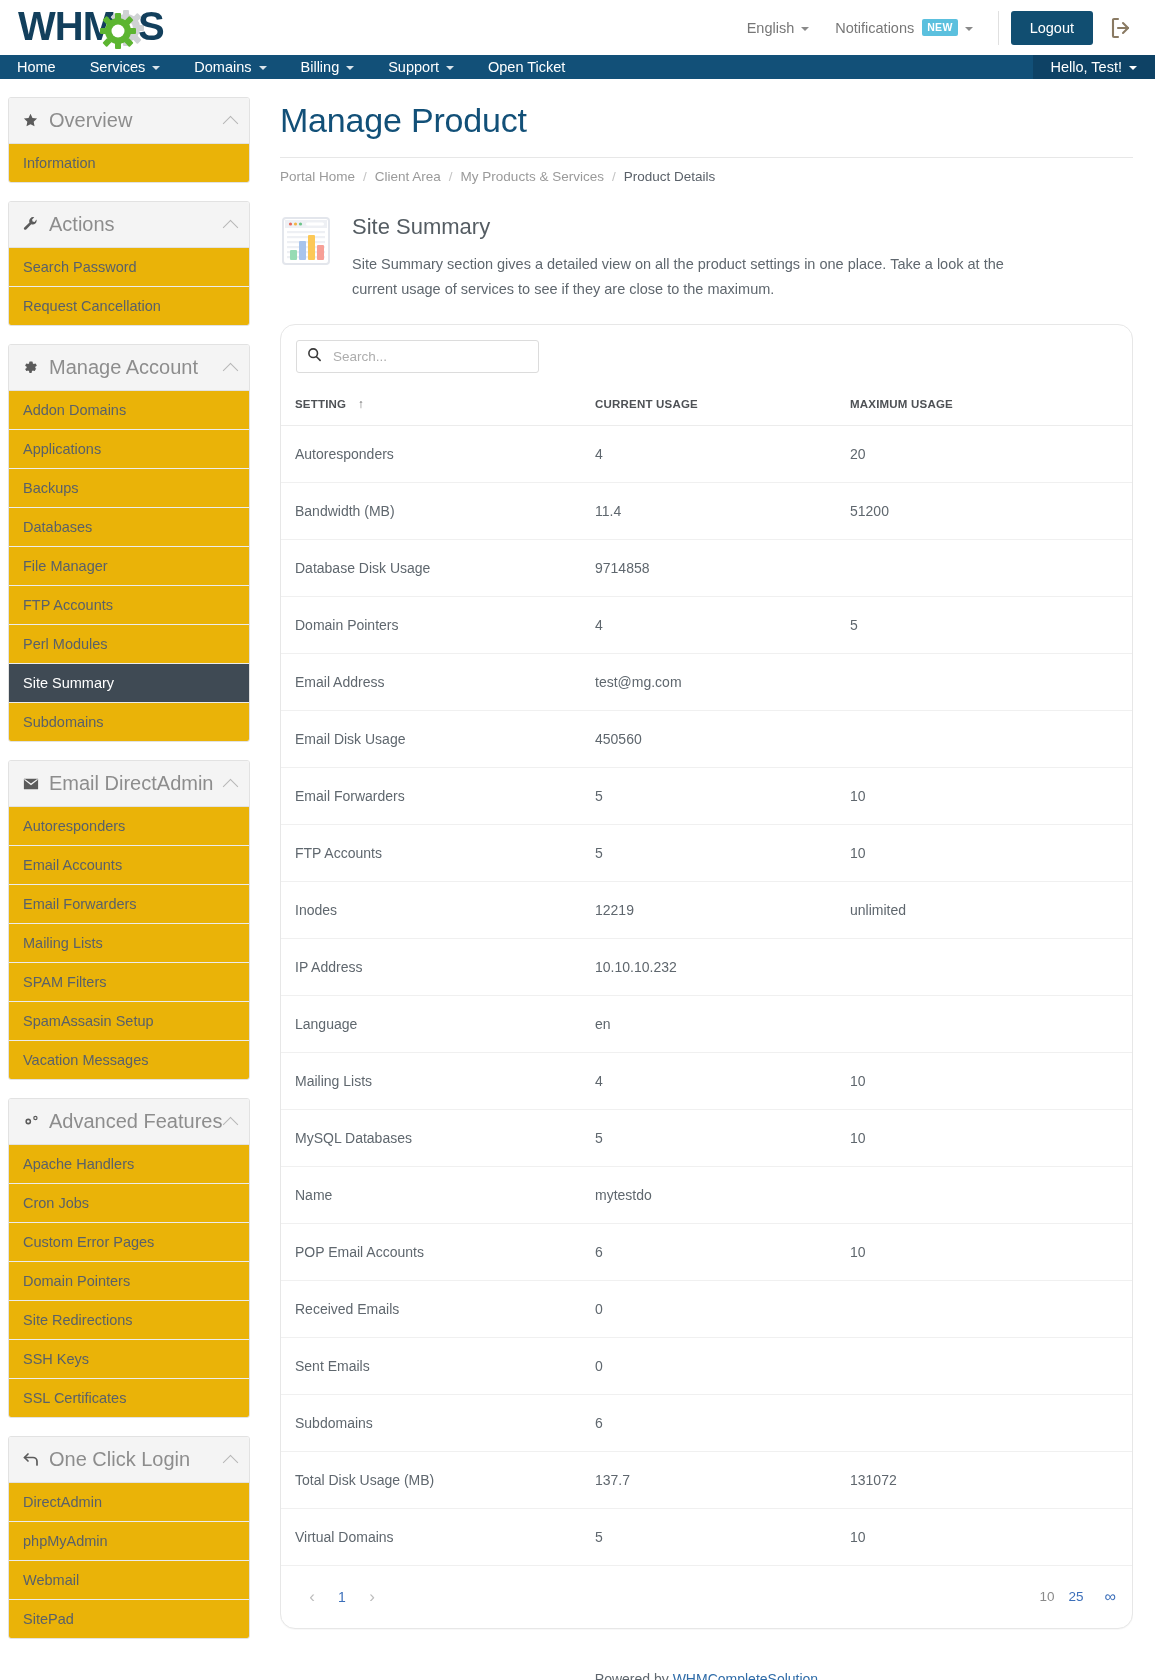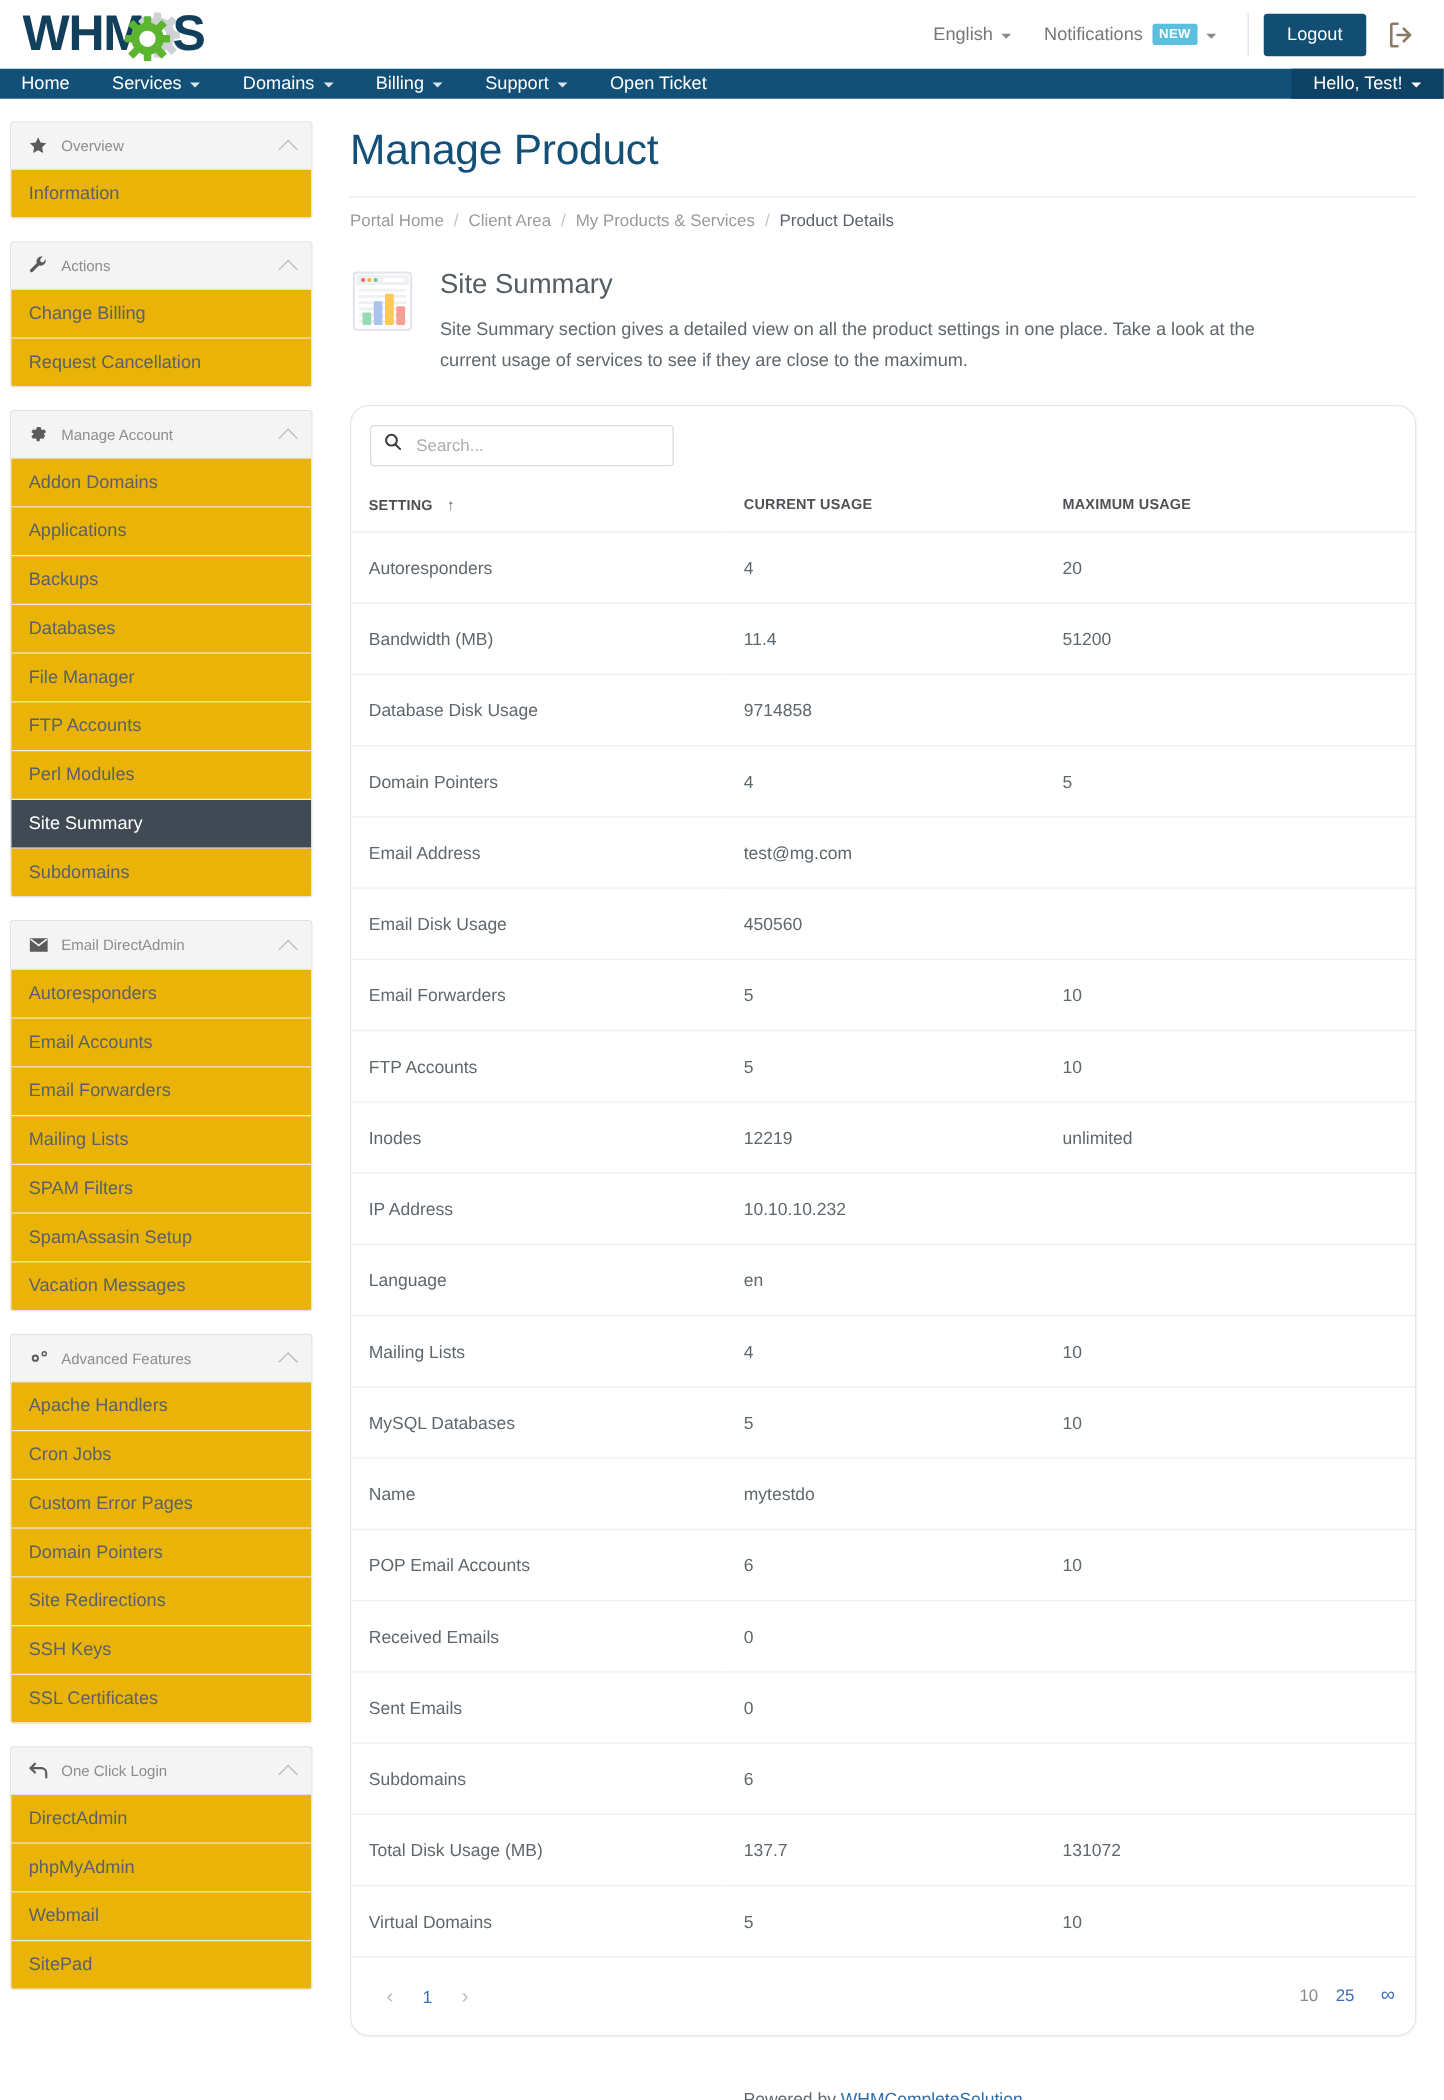--- a/index.html
+++ b/index.html
@@ -126,21 +126,21 @@
     margin-bottom: 18px;
     overflow: hidden;
   }
   .panel-head {
     background: #f4f4f4;
     border-bottom: 1px solid #e2e2e2;
     display: flex;
     align-items: center;
     padding: 11px 13px 11px 14px;
     color: #888888;
-    font-size: 12px;
+    font-size: 20px;
   }
   .panel-head .ph-icon {
     width: 20px;
     display: flex;
     justify-content: flex-start;
     align-items: center;
     color: #5b5b5b;
     margin-right: 6px;
   }
   .panel-head .ph-title { flex: 1; color: #8d8d8d; }
@@ -400,21 +400,21 @@
     <div class="panel">
       <div class="panel-head">
         <span class="ph-icon">
           <svg width="15" height="15" viewBox="0 0 16 16" fill="#5b5b5b">
               <path d="M14.3 2.6a4.2 4.2 0 0 1-5.5 5.2L3.4 13.2a1.4 1.4 0 1 1-2-2L6.9 5.8A4.2 4.2 0 0 1 12 .3L9.7 2.6l.5 2.2 2.2.5z"></path>
             </svg>
         </span>
         <span class="ph-title">Actions</span>
         <span class="chev-up"></span>
       </div>
-      <a class="panel-item" href="#">Change Billing</a>
+      <a class="panel-item" href="#">Search Password</a>
       <a class="panel-item" href="#">Request Cancellation</a>
     </div>
 
     <div class="panel">
       <div class="panel-head">
         <span class="ph-icon">
           <svg width="15" height="15" viewBox="0 0 16 16" fill="#5b5b5b">
               <path d="M8 5.1A2.9 2.9 0 1 0 8 10.9 2.9 2.9 0 0 0 8 5.1zm6.4 4.1l-1.3-.8c.1-.4.1-.9 0-1.3l1.3-.8a.5.5 0 0 0 .2-.6l-1-1.7a.5.5 0 0 0-.6-.2l-1.4.5c-.3-.3-.7-.5-1.1-.7l-.2-1.5a.5.5 0 0 0-.5-.4H7.2a.5.5 0 0 0-.5.4l-.2 1.5c-.4.2-.8.4-1.1.7l-1.4-.5a.5.5 0 0 0-.6.2l-1 1.7a.5.5 0 0 0 .2.6l1.3.8c-.1.4-.1.9 0 1.3l-1.3.8a.5.5 0 0 0-.2.6l1 1.7c.1.2.4.3.6.2l1.4-.5c.3.3.7.5 1.1.7l.2 1.5c0 .3.2.4.5.4h1.6c.3 0 .5-.1.5-.4l.2-1.5c.4-.2.8-.4 1.1-.7l1.4.5c.2.1.5 0 .6-.2l1-1.7a.5.5 0 0 0-.2-.6z"></path>
             </svg>
         </span>

